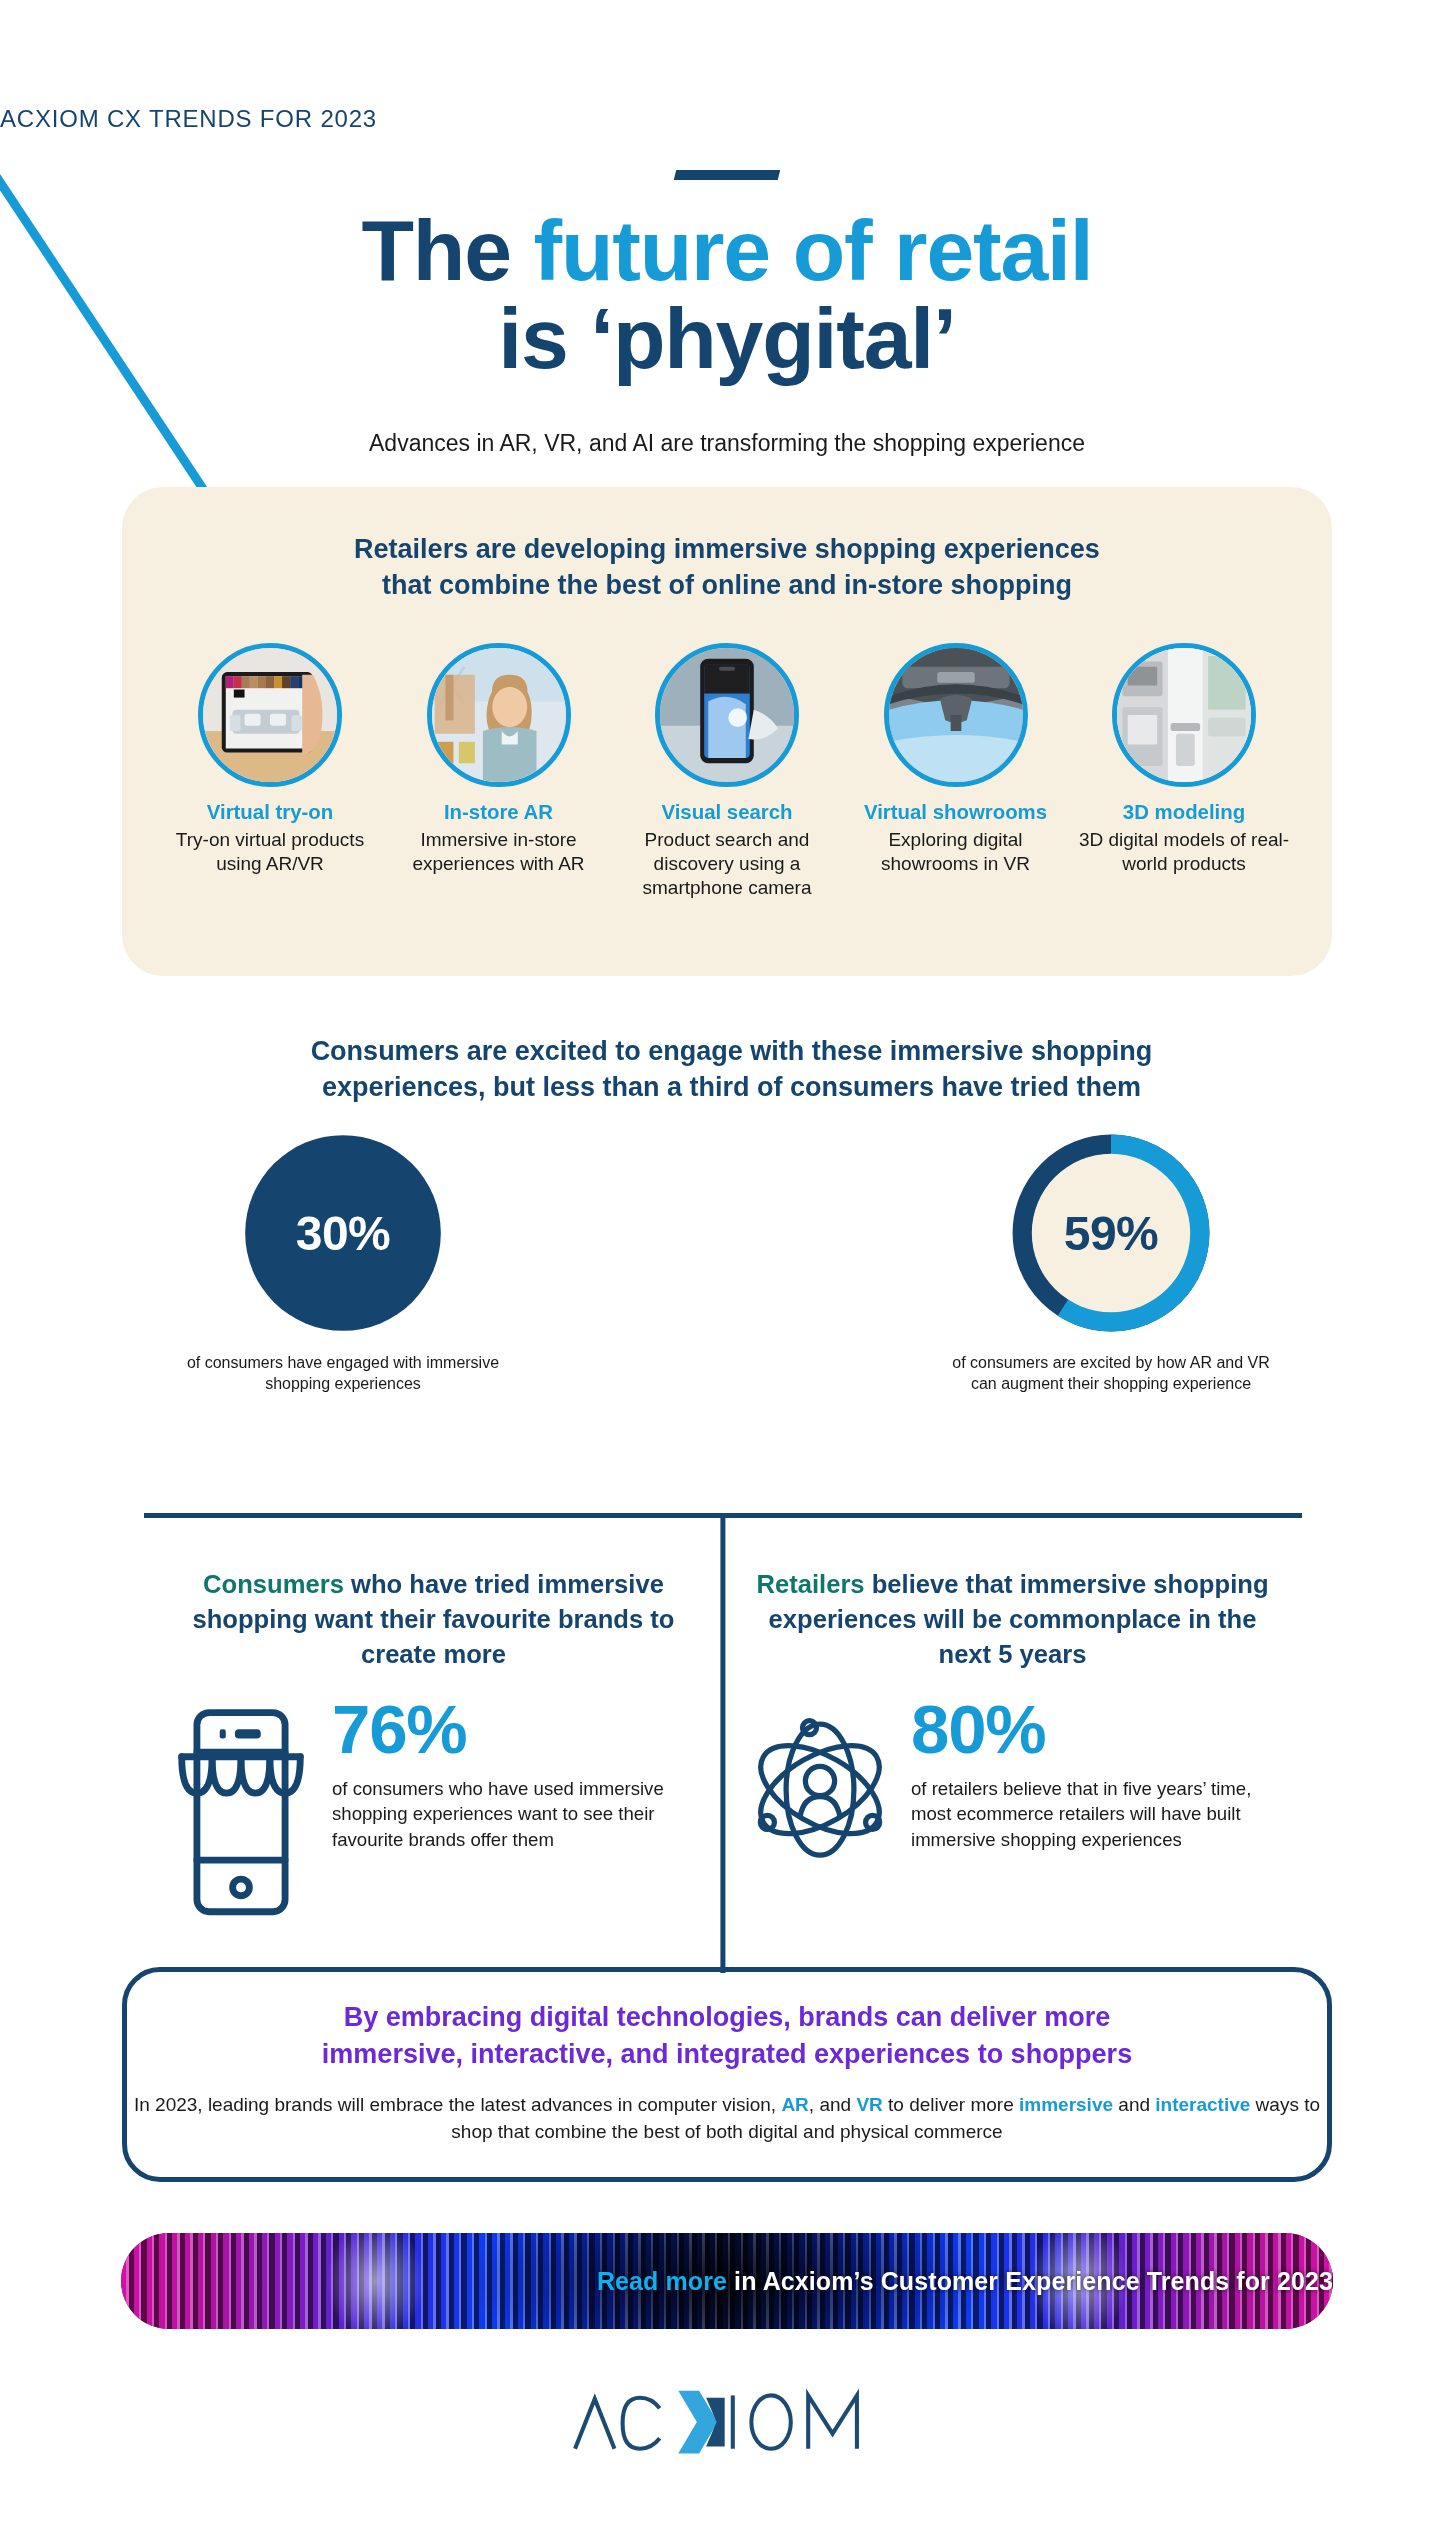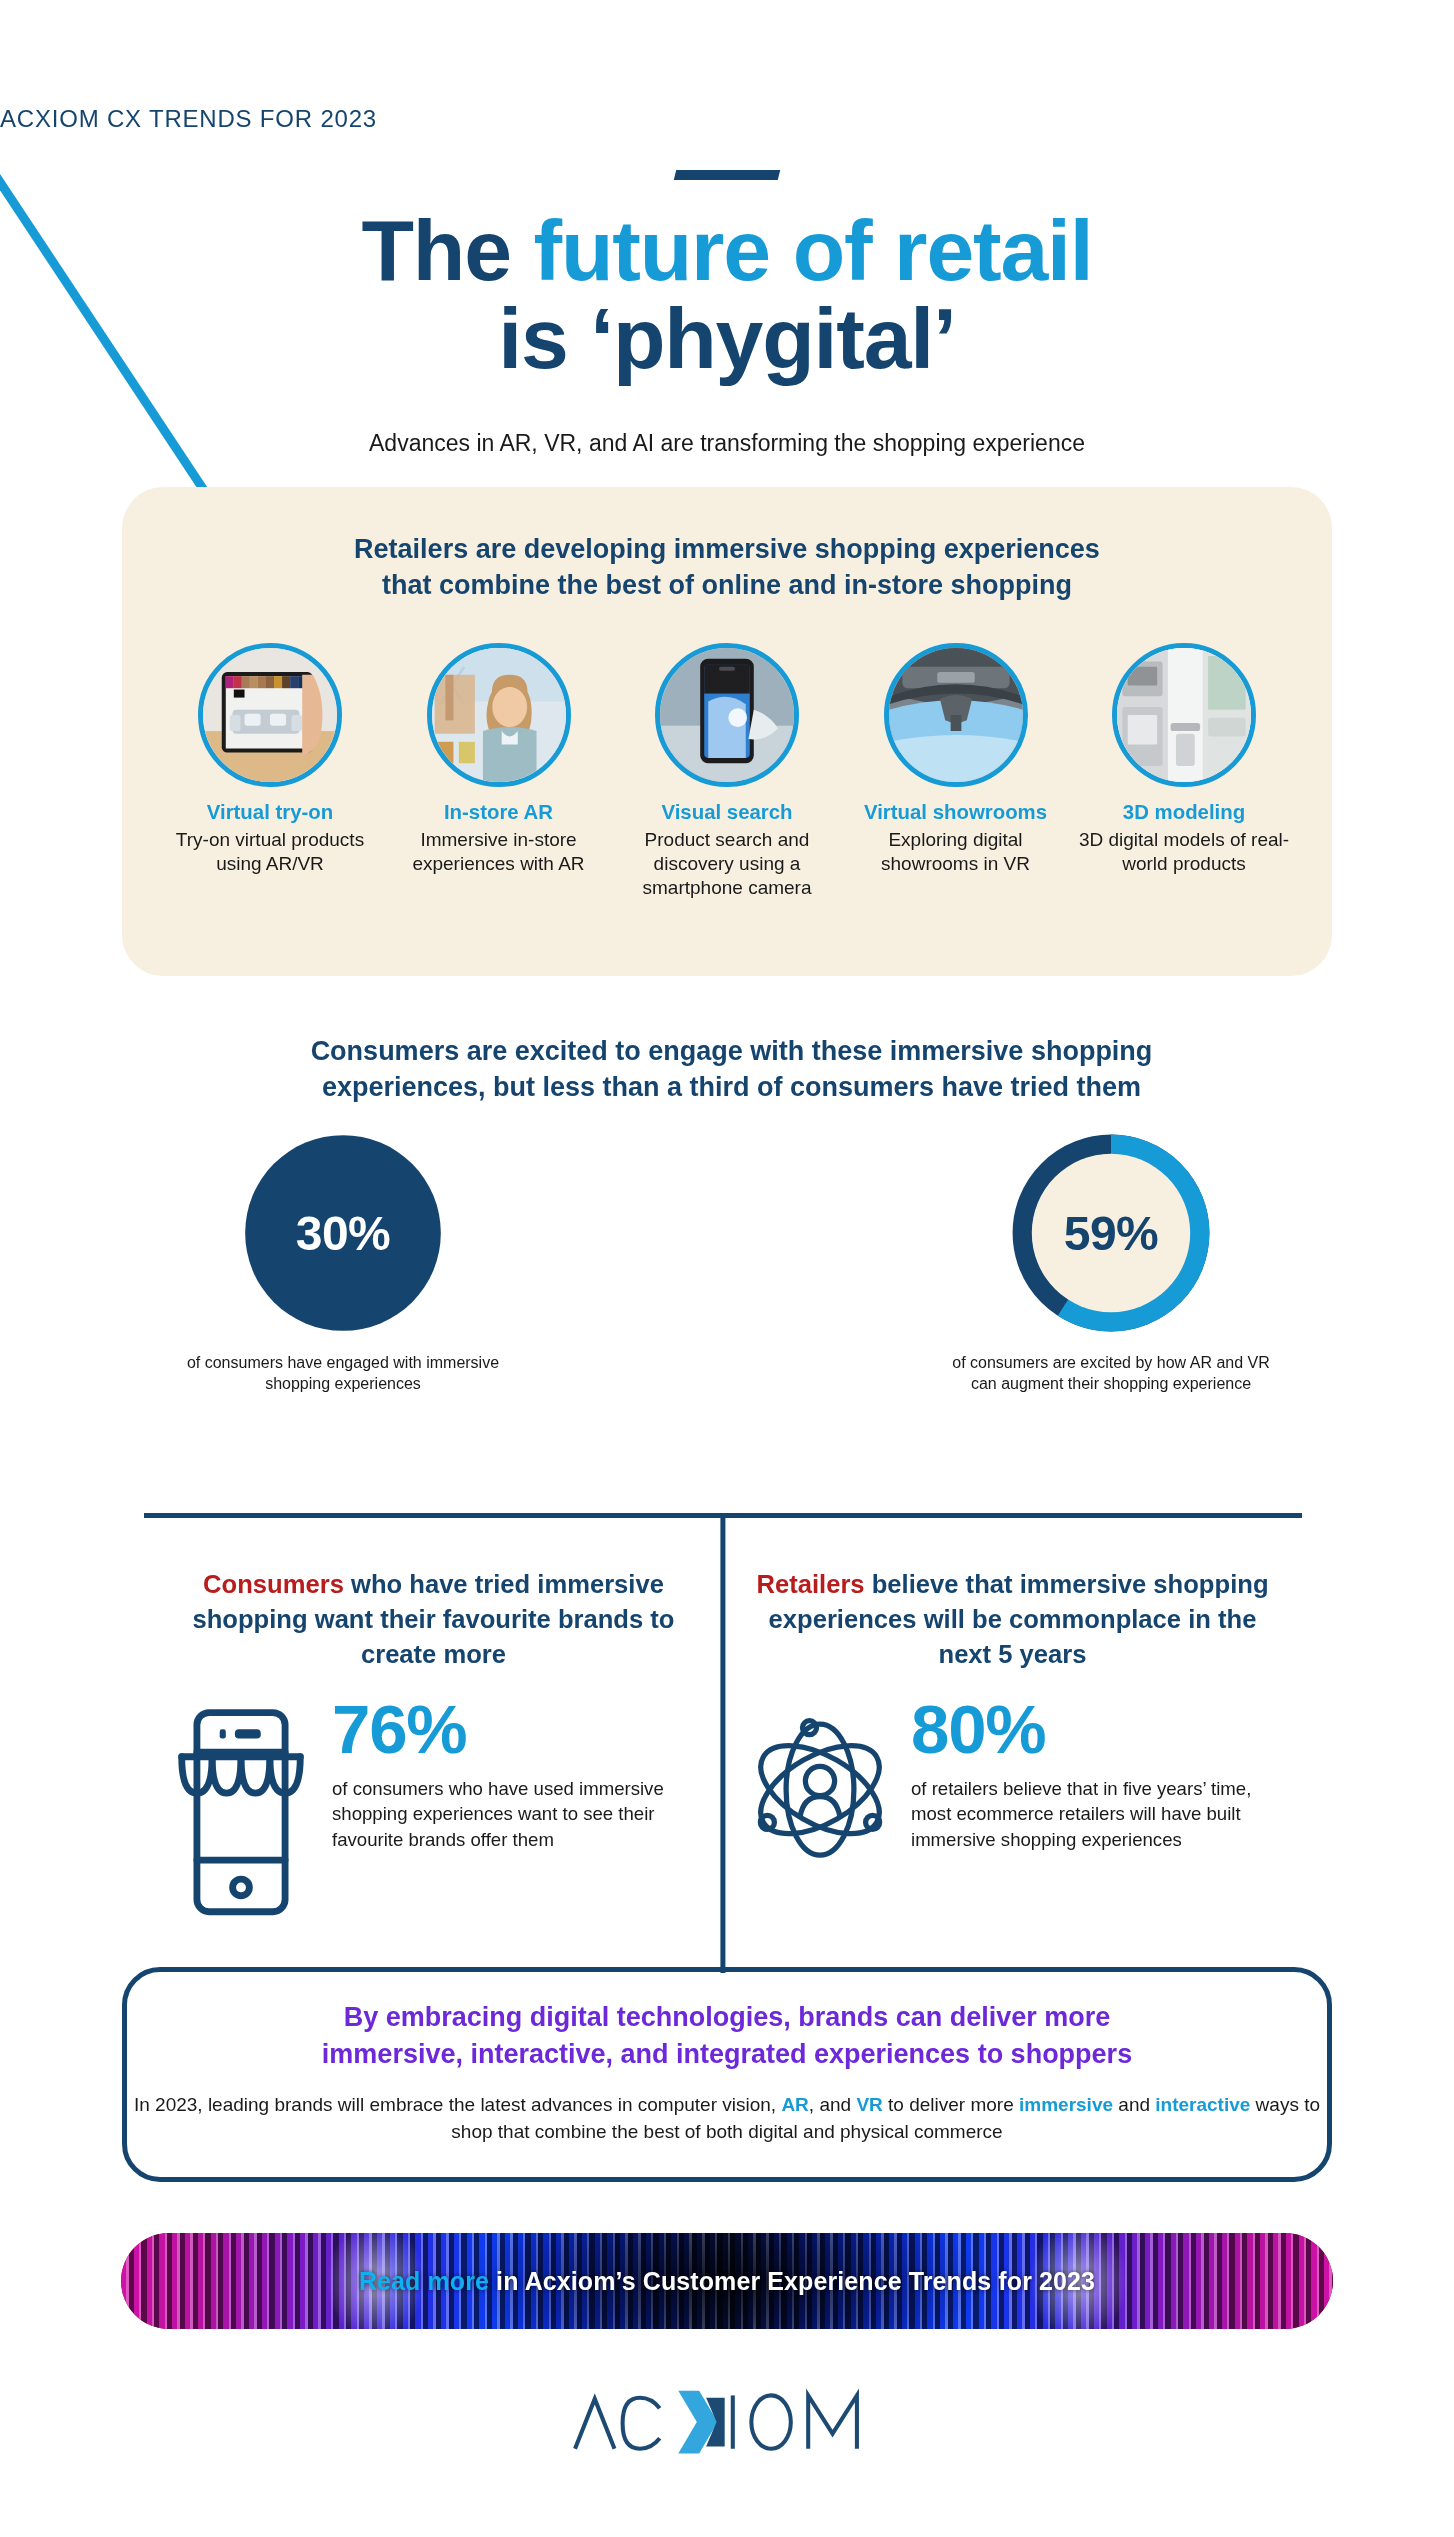--- a/index.html
+++ b/index.html
@@ -110,21 +110,21 @@
     position:absolute; left:50%; top:0; width:5.2px; height:460px;
     background:#15456f; transform:translateX(-50%);
   }
   .tc-half { position:absolute; top:0; width:50%; padding:0 21px; }
   .tc-left { left:0; }
   .tc-right { right:0; }
   .tc-title {
     text-align:center; font-size:25.6px; font-weight:bold; color:#15456f;
     line-height:1.36; margin-top:54px;
   }
-  .tc-title .hl { color:#b91c1c; }
+  .tc-title .hl { color:#0f766e; }
   .tc-body { display:flex; align-items:flex-start; margin-top:25.6px; gap:15px; }
   .tc-icon { width:152px; flex:0 0 152px; padding-top:4.7px; }
   .tc-icon svg { display:block; width:100%; height:auto; }
   .tc-text { flex:1; }
   .tc-pct {
     font-size:69px; font-weight:bold; color:#169bd7;
     line-height:0.96; letter-spacing:-1.2px; margin-bottom:12.8px;
   }
   .tc-desc { font-size:18.6px; color:#1a1a1a; line-height:1.36; font-weight:400; }
 
@@ -143,21 +143,21 @@
     font-size:19px; color:#1a1a1a; line-height:1.42;
     margin-top:20px; font-weight:400;
   }
   .outlined p .hl { color:#169bd7; font-weight:bold; }
 
   
   .cta {
     position:absolute; left:121px; top:2233px;
     width:1212px; height:96px;
     border-radius:49px; overflow:hidden;
-    display:flex; align-items:center; justify-content:center;
+    display:flex; align-items:center; justify-content:flex-end;
     background:#7f1d1d;
   }
   .cta .stripes {
     position:absolute; inset:0;
     background:
       repeating-linear-gradient(90deg,
         rgba(255,255,255,0.00) 0px, rgba(255,255,255,0.00) 5.2px,
         rgba(255,255,255,0.30) 5.2px, rgba(255,255,255,0.30) 7.6px,
         rgba(0,0,0,0.55) 7.6px, rgba(0,0,0,0.55) 12.8px),
       linear-gradient(90deg,

